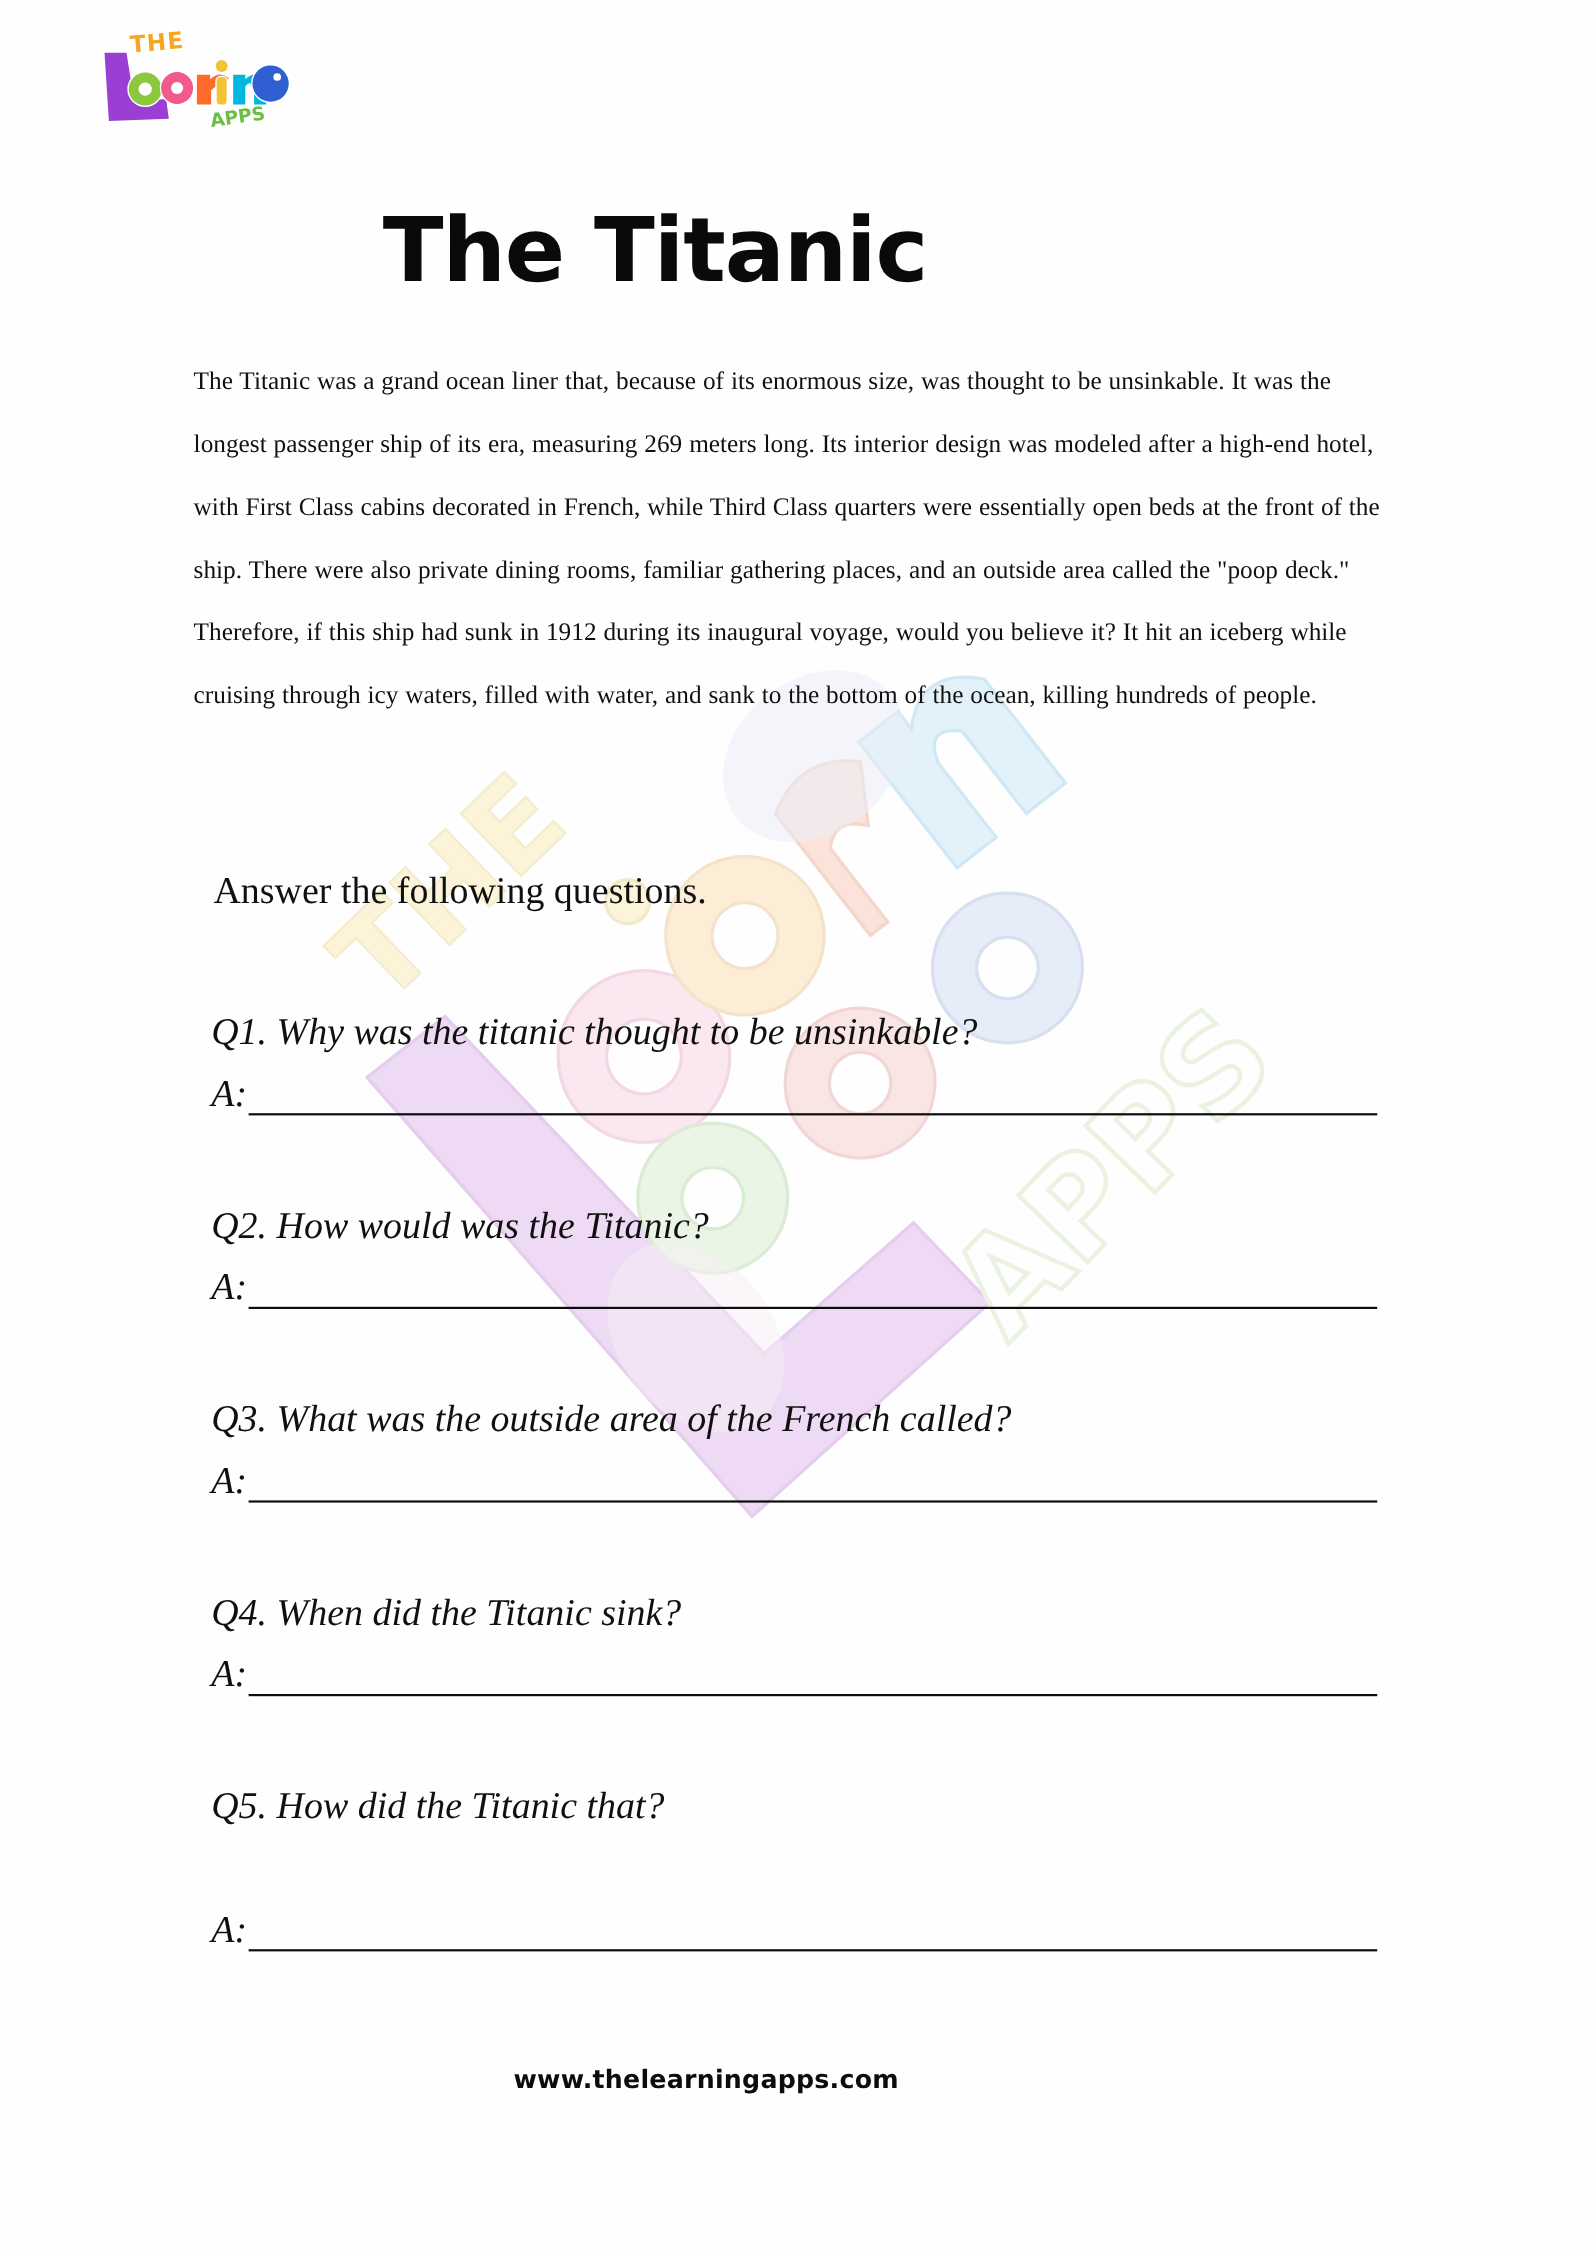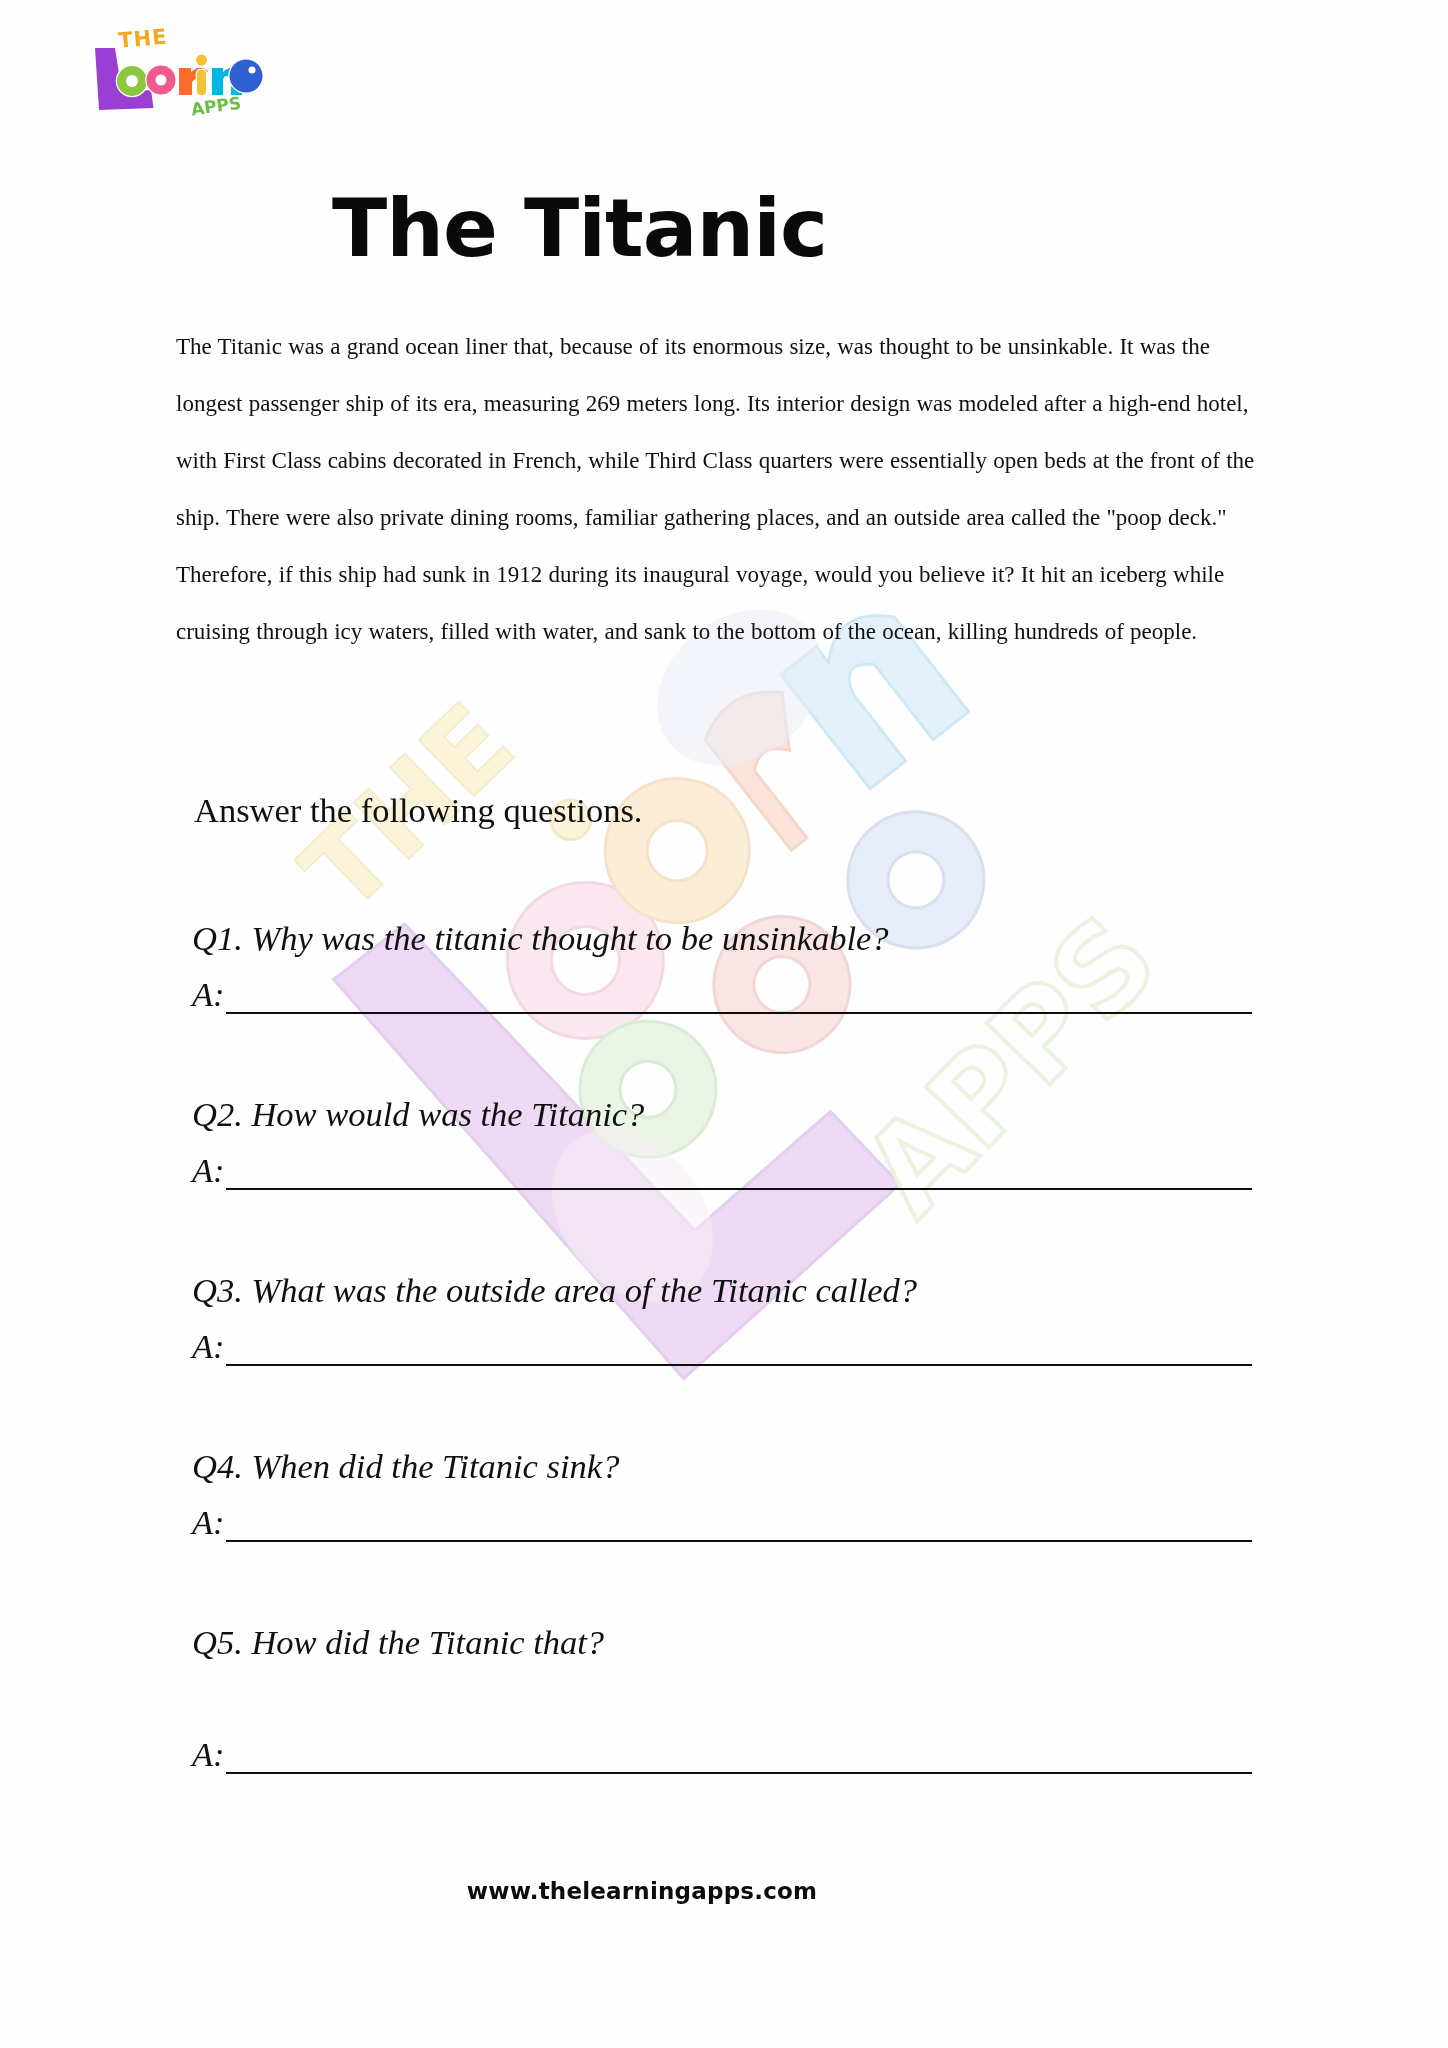--- a/index.html
+++ b/index.html
@@ -56,20 +56,21 @@
     top: 132px;
     width: 1159px;
     text-align: center;
     font-family: "DejaVu Sans", "Liberation Sans", sans-serif;
     font-weight: bold;
     font-size: 81px;
     letter-spacing: -1px;
     color: #0a0a0a;
     z-index: 4;
     line-height: 1.05;
+    padding-left: 16px;
   }
 
   
   .content {
     position: absolute;
     left: 176px;
     top: 318px;
     width: 1092px;
     z-index: 4;
   }
@@ -240,21 +241,21 @@
     <div class="qblock">
       <p class="qtext">Q2. How would was the Titanic?</p>
       <div class="arow">
         <span class="alabel">A:</span>
         <span class="aline"></span>
       </div>
     </div>
     <div class="gap-q"></div>
 
     <div class="qblock">
-      <p class="qtext">Q3. What was the outside area of the Titanic called?</p>
+      <p class="qtext">Q3. What was the outside area of the French called?</p>
       <div class="arow">
         <span class="alabel">A:</span>
         <span class="aline"></span>
       </div>
     </div>
     <div class="gap-q"></div>
 
     <div class="qblock">
       <p class="qtext">Q4. When did the Titanic sink?</p>
       <div class="arow">

